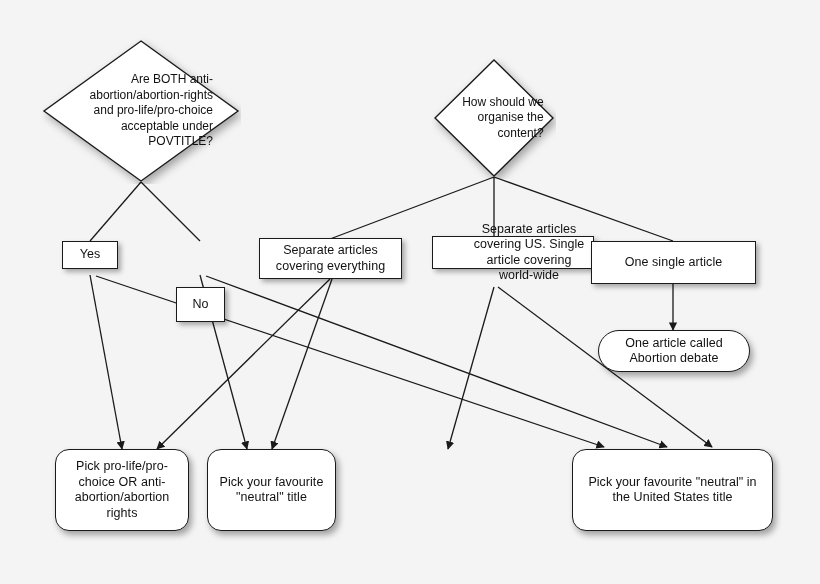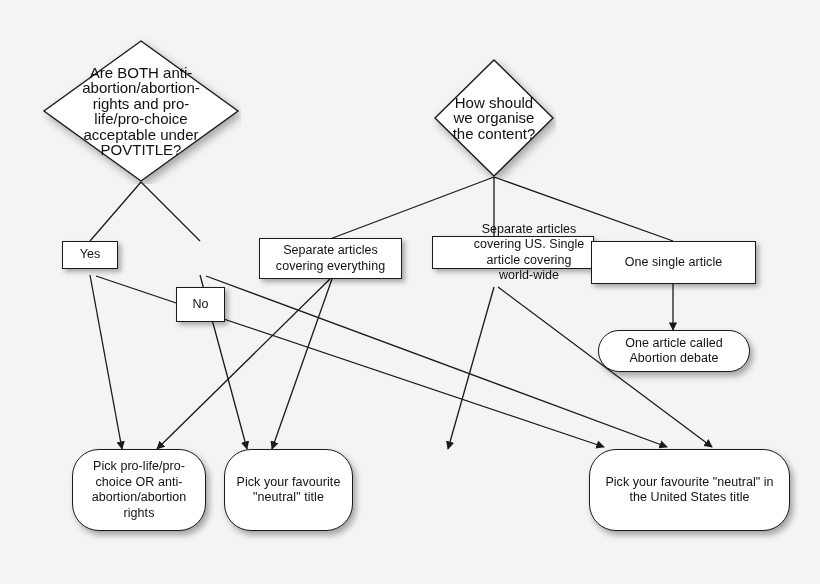--- a/index.html
+++ b/index.html
@@ -36,23 +36,22 @@
     font-size: 12.5px;
     line-height: 15.5px;
     letter-spacing: 0.05px;
   }
   .rect {
     border: 1.3px solid #1a1a1a;
     box-shadow: 3px 3px 5px rgba(0,0,0,0.32);
   }
   .rounded {
     border: 1.4px solid #1a1a1a;
-    border-radius: 27px;
+    border-radius: 14px;
     box-shadow: 3px 4px 6px rgba(0,0,0,0.34);
-    margin-left: 17px;
   }
   .pill {
     border: 1.4px solid #1a1a1a;
     border-radius: 999px;
     box-shadow: 3px 4px 6px rgba(0,0,0,0.34);
     text-align: center;
   }
   .diamond-wrap {
     position: absolute;
     z-index: 2;
@@ -66,22 +65,22 @@
   }
   .diamond-label {
     position: absolute;
     left: 14%;
     top: 0;
     width: 72%;
     height: 100%;
     display: flex;
     align-items: center;
     justify-content: center;
-    text-align: center;
-    font-size: 15px;
+    text-align: right;
+    font-size: 12px;
     line-height: 15.5px;
     color: #111111;
     font-family: "Liberation Sans", sans-serif;
   }
   .node-text { display: block; padding: 0 6px; }
 </style>
 </head>
 <body>
 
 <div id="canvas">

